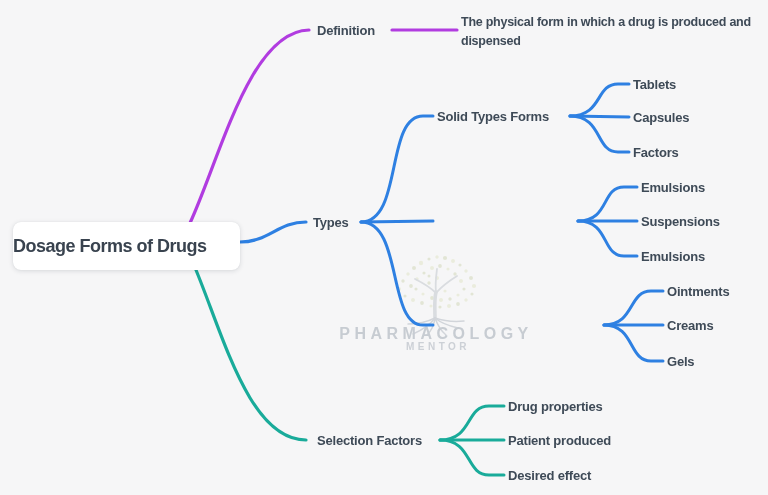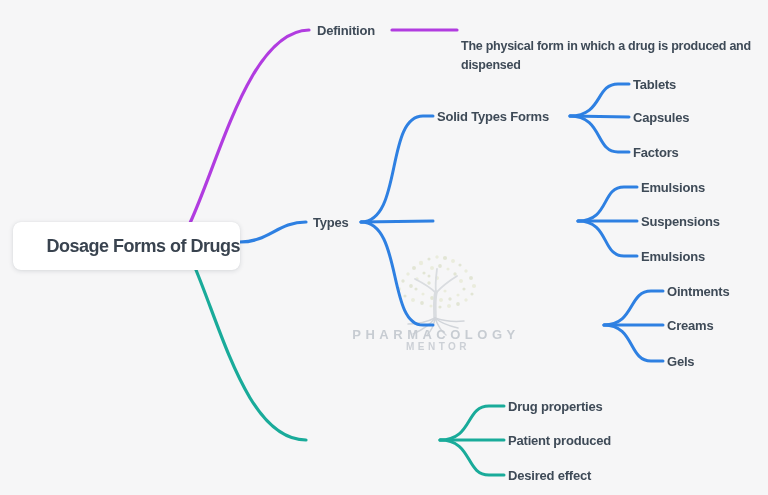--- a/index.html
+++ b/index.html
@@ -2,27 +2,27 @@
 <html><head>
 <meta charset="utf-8">
 <style>
   html,body{margin:0;padding:0;background:#f6f6f7;}
   .canvas{position:relative;width:768px;height:495px;background:#f6f6f7;
           font-family:"Liberation Sans",sans-serif;overflow:hidden;}
   svg.links{position:absolute;left:0;top:0;}
   .lbl{position:absolute;transform:translateY(-50%);font-size:13px;font-weight:600;
        letter-spacing:-0.2px;color:#3e4a57;white-space:nowrap;text-align:right;}
   .note{position:absolute;width:298px;font-size:12.5px;font-weight:600;
-        letter-spacing:-0.25px;line-height:19px;color:#3e4a57;margin-top:24px;}
+        letter-spacing:-0.25px;line-height:19px;color:#3e4a57;}
   .root-node{position:absolute;left:13px;top:222px;width:227px;height:48px;background:#ffffff;
-             border-radius:8px;display:flex;align-items:center;justify-content:flex-end;
+             border-radius:8px;display:flex;align-items:center;justify-content:flex-start;
              box-shadow:0 1px 5px rgba(30,40,60,.14),0 0 1px rgba(30,40,60,.10);}
   .root-node span{font-size:18px;font-weight:600;letter-spacing:-0.5px;color:#39434f;}
   .wm-title{position:absolute;left:436px;top:334px;transform:translate(-50%,-50%);
-            font-size:13px;font-weight:700;letter-spacing:4.5px;color:#c7ccd2;white-space:nowrap;}
+            font-size:16px;font-weight:700;letter-spacing:4.5px;color:#c7ccd2;white-space:nowrap;}
   .wm-sub{position:absolute;left:438px;top:346px;transform:translate(-50%,-50%);
           font-size:10px;font-weight:700;letter-spacing:3.5px;color:#ccd0d6;white-space:nowrap;}
 </style>
 </head>
 <body>
 
 <div class="canvas">
 
   <svg class="links" width="768" height="495" viewBox="0 0 768 495">
 
@@ -122,20 +122,21 @@
 
   <div class="wm-title">PHARMACOLOGY</div>
   <div class="wm-sub">MENTOR</div>
 
   <div class="root-node">
     <span>Dosage Forms of Drugs</span>
   </div>
 
   <span class="lbl" style="left:317px;top:30px">Definition</span>
   <span class="lbl" style="left:313px;top:222px">Types</span>
+  <span class="lbl" style="left:317px;top:440px">Selection Factors</span>
 
   <div class="note" style="left:461px;top:13px">The physical form in which a drug is produced and dispensed</div>
 
   <span class="lbl" style="left:437px;top:116px">Solid Types Forms</span>
 
   <span class="lbl" style="left:633px;top:84px">Tablets</span>
   <span class="lbl" style="left:633px;top:117px">Capsules</span>
   <span class="lbl" style="left:633px;top:152px">Factors</span>
 
   <span class="lbl" style="left:641px;top:187px">Emulsions</span>

